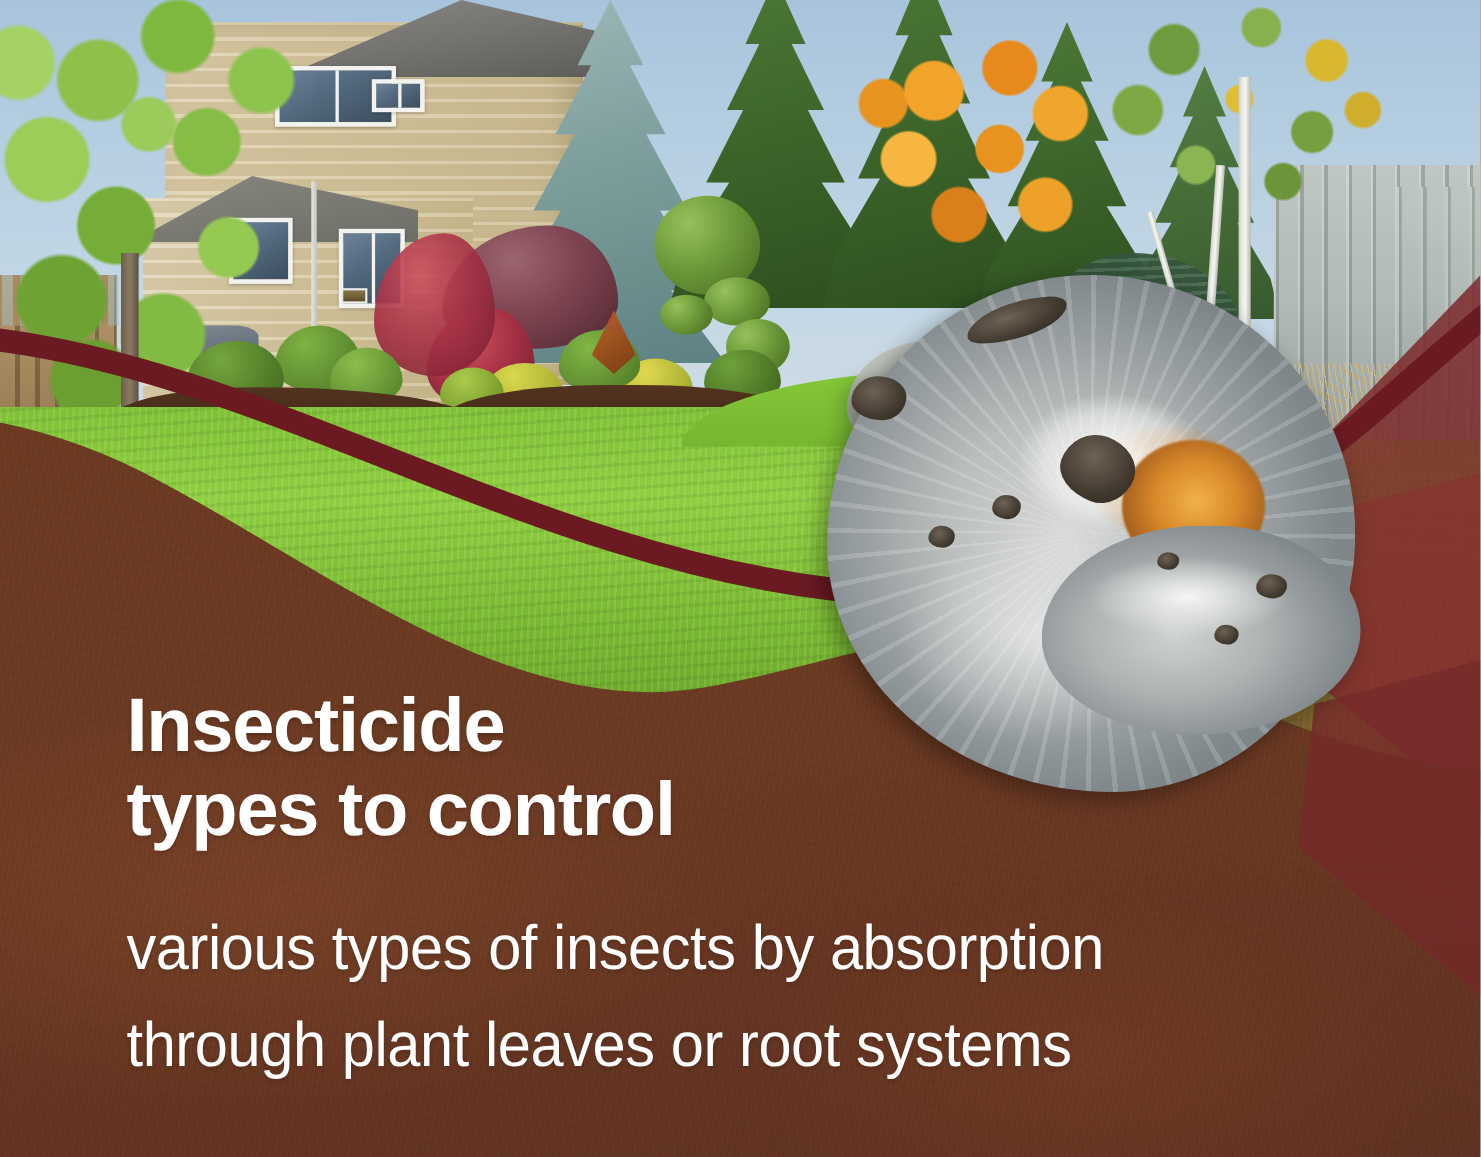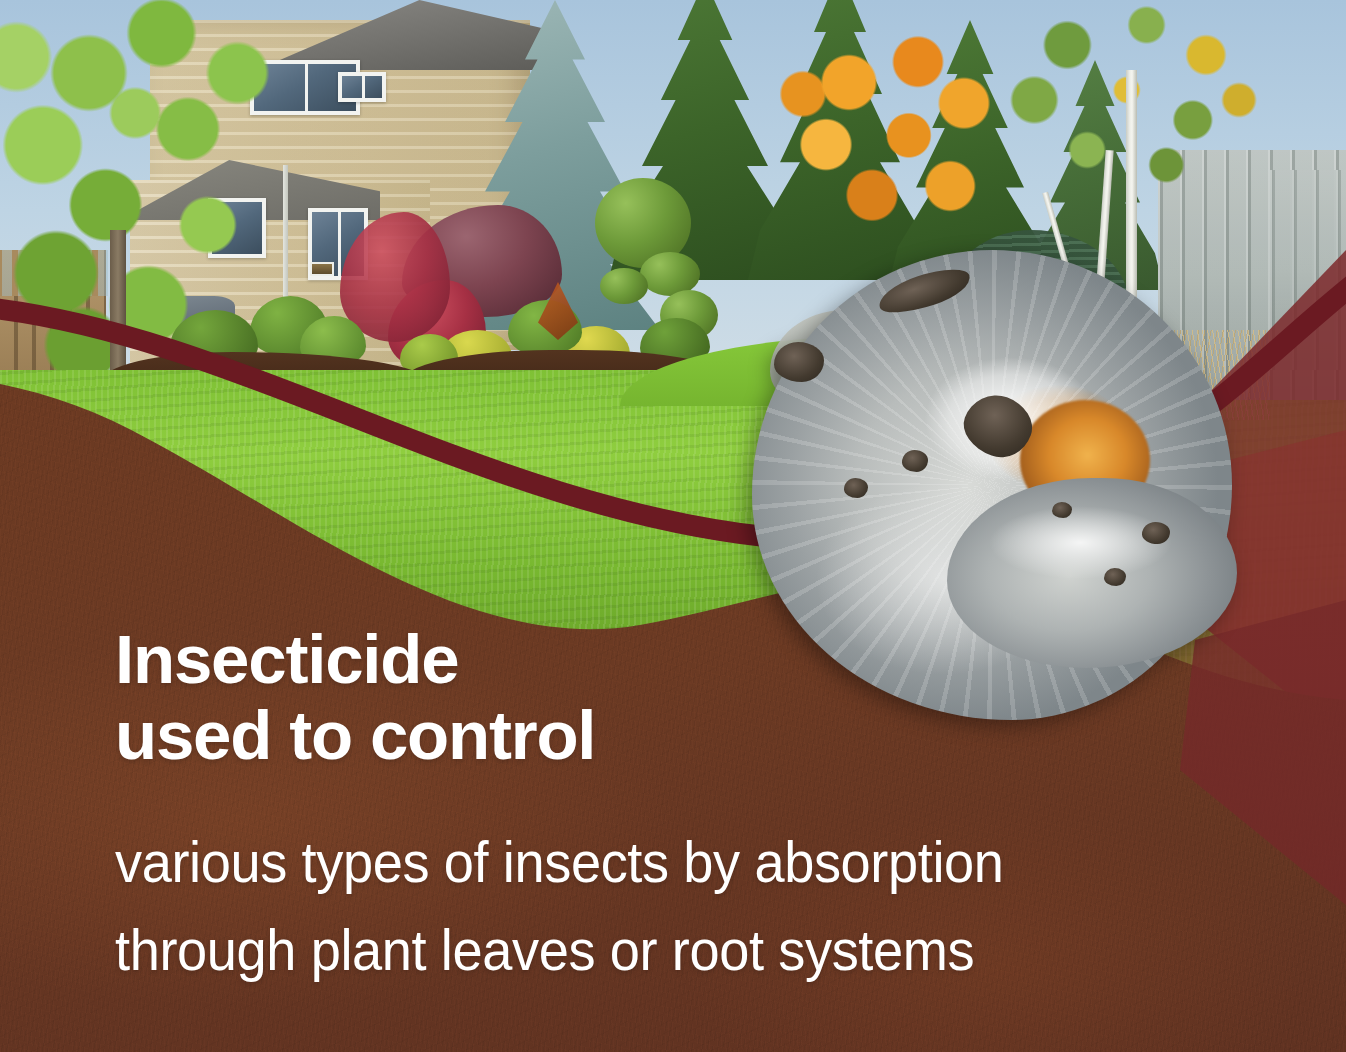--- a/index.html
+++ b/index.html
@@ -409,18 +409,18 @@
     <div class="grub-dark-spot" style="left:92px;top:228px;width:24px;height:20px;"></div>
 
     <div class="grub-tail"></div>
 
     <div class="grub-dark-spot" style="left:390px;top:272px;width:28px;height:22px;"></div>
     <div class="grub-dark-spot" style="left:352px;top:318px;width:22px;height:18px;"></div>
     <div class="grub-dark-spot" style="left:300px;top:252px;width:20px;height:16px;"></div>
   </div>
 
   <div class="headline">Insecticide
-used to control</div>
+types to control</div>
 
   <div class="subtext">various types of insects by absorption
 through plant leaves or root systems</div>
 
 </div>
 
 </body></html>

